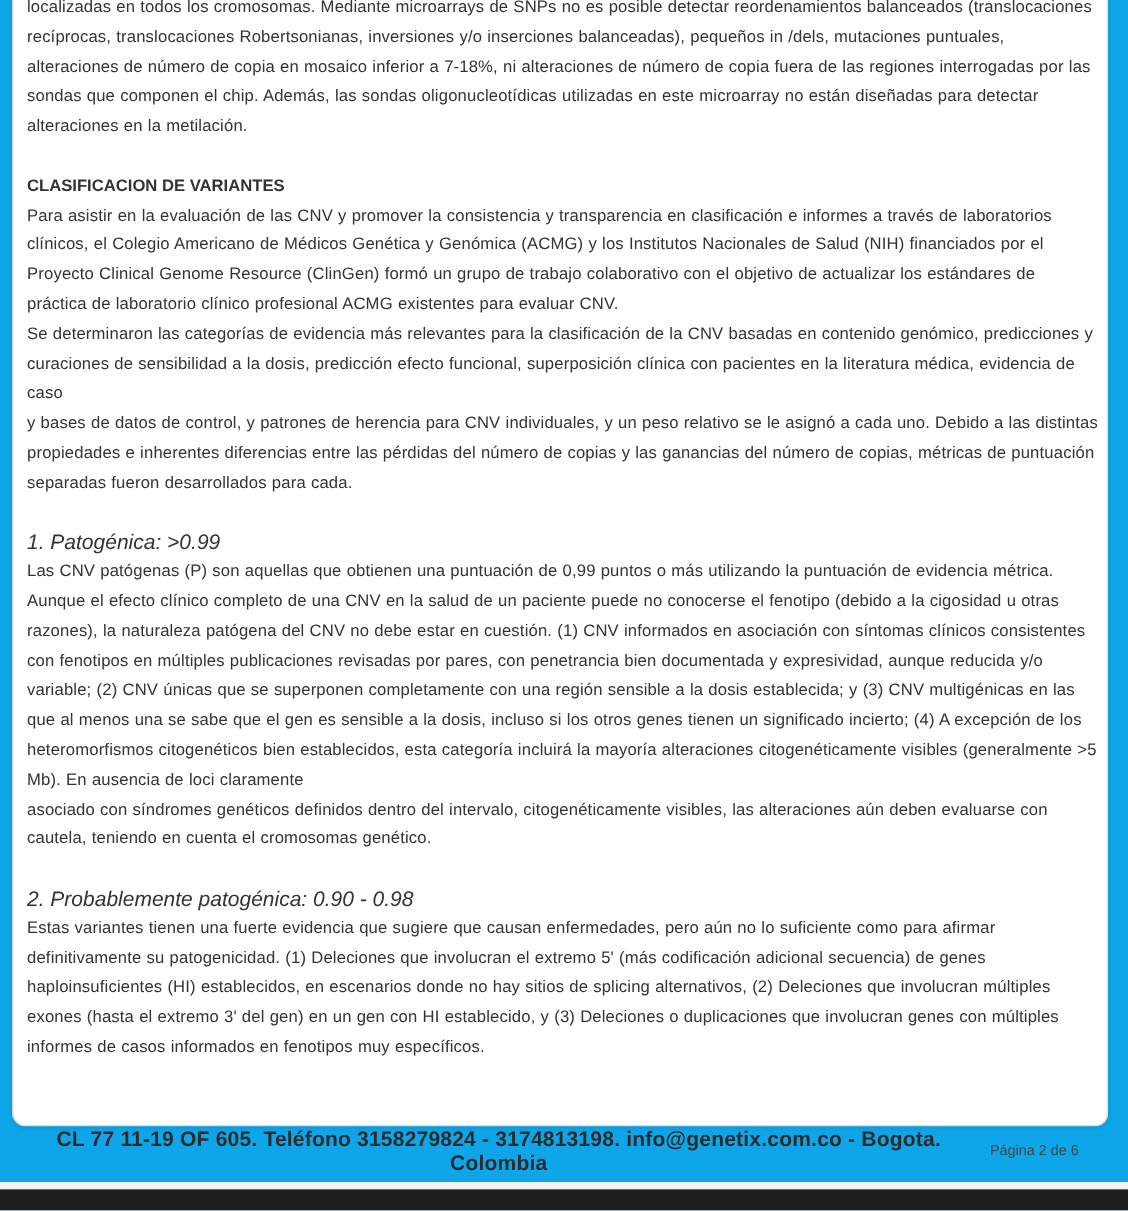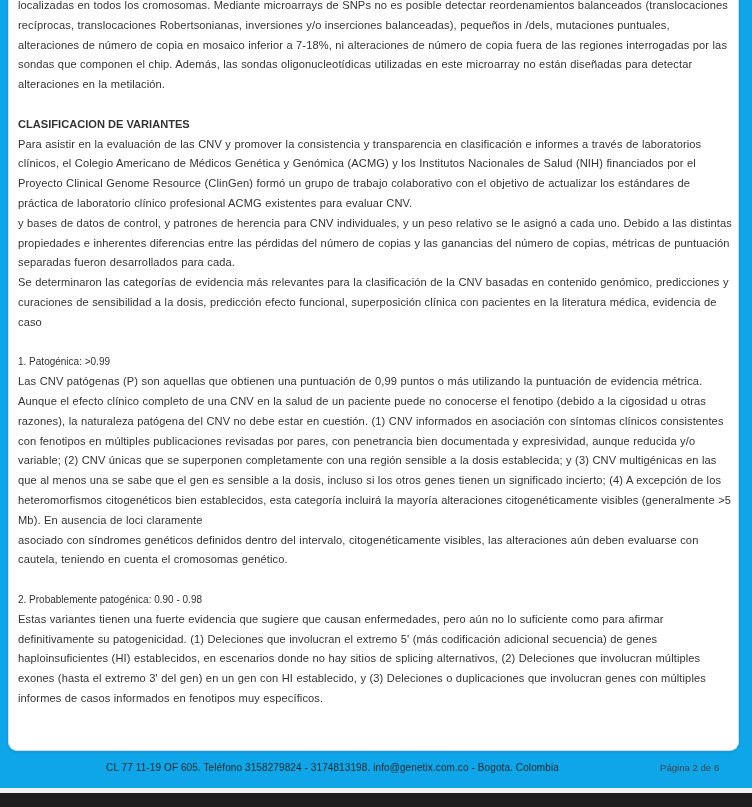--- a/index.html
+++ b/index.html
@@ -59,42 +59,43 @@
     font-size: 11.1px;
     line-height: 19.8px;
     font-weight: 700;
   }
 
   .gap-block { height: 19.8px; }
 
   .subhead {
     margin: 0;
     color: #333333;
-    font-size: 10px;
+    font-size: 14px;
     line-height: 19.8px;
+    font-style: italic;
   }
 
   
   #footer-row {
     position: absolute;
     left: 0;
     top: 752px;
     width: 752px;
     height: 30px;
     display: flex;
     align-items: center;
   }
 
   #footer-contact {
     position: absolute;
     left: 0;
     width: 642px;
     text-align: center;
-    font-size: 10px;
-    font-weight: normal;
+    font-size: 14px;
+    font-weight: bold;
     color: #2b2b2b;
     letter-spacing: 0.01em;
     padding-left: 23px;
   }
 
   #footer-page {
     position: absolute;
     left: 660px;
     width: 92px;
     text-align: left;
@@ -125,22 +126,22 @@
 <body>
 
 <div id="viewer">
 
   <div id="page-card">
     <div id="page-body">
         <p class="para">localizadas en todos los cromosomas. Mediante microarrays de SNPs no es posible detectar reordenamientos balanceados (translocaciones recíprocas, translocaciones Robertsonianas, inversiones y/o inserciones balanceadas), pequeños in /dels, mutaciones puntuales, alteraciones de número de copia en mosaico inferior a 7-18%, ni alteraciones de número de copia fuera de las regiones interrogadas por las sondas que componen el chip. Además, las sondas oligonucleotídicas utilizadas en este microarray no están diseñadas para detectar alteraciones en la metilación.</p>
         <div class="gap-block"></div>
         <p class="heading">CLASIFICACION DE VARIANTES</p>
         <p class="para">Para asistir en la evaluación de las CNV y promover la consistencia y transparencia en clasificación e informes a través de laboratorios clínicos, el Colegio Americano de Médicos Genética y Genómica (ACMG) y los Institutos Nacionales de Salud (NIH) financiados por el Proyecto Clinical Genome Resource (ClinGen)   formó un grupo de trabajo colaborativo con el objetivo de actualizar los estándares de práctica de laboratorio clínico profesional ACMG existentes para evaluar CNV.</p>
+        <p class="para">Se determinaron las categorías de evidencia más relevantes para la clasificación de la CNV basadas en contenido genómico, predicciones y curaciones de sensibilidad a la dosis, predicción efecto funcional, superposición clínica con pacientes en la literatura médica, evidencia de caso</p>
         <p class="para">y bases de datos de control, y patrones de herencia para CNV individuales, y un peso relativo se le asignó a cada uno. Debido a las distintas propiedades e inherentes diferencias entre las pérdidas del número de copias y las ganancias del número de copias, métricas de puntuación separadas fueron desarrollados para cada.</p>
-        <p class="para">Se determinaron las categorías de evidencia más relevantes para la clasificación de la CNV basadas en contenido genómico, predicciones y curaciones de sensibilidad a la dosis, predicción efecto funcional, superposición clínica con pacientes en la literatura médica, evidencia de caso</p>
         <div class="gap-block"></div>
         <p class="subhead">1. Patogénica: &gt;0.99</p>
         <p class="para">Las CNV patógenas (P) son aquellas que obtienen una puntuación de 0,99 puntos o más utilizando la puntuación de evidencia métrica. Aunque el efecto clínico completo de una CNV en la salud de un paciente puede no conocerse el fenotipo (debido a la cigosidad u otras razones), la naturaleza patógena del CNV no debe estar en cuestión. (1) CNV informados en asociación con síntomas clínicos consistentes con fenotipos en múltiples publicaciones revisadas por pares, con penetrancia bien documentada y expresividad, aunque reducida y/o variable; (2) CNV únicas que se superponen completamente con una región sensible a la dosis establecida; y (3) CNV multigénicas en las que al menos una se sabe que el gen es sensible a la dosis, incluso si los otros genes tienen un significado incierto; (4) A excepción de los heteromorfismos citogenéticos bien establecidos, esta categoría incluirá la mayoría alteraciones citogenéticamente visibles (generalmente &gt;5 Mb). En ausencia de loci claramente</p>
         <p class="para">asociado con síndromes genéticos definidos dentro del intervalo, citogenéticamente visibles, las alteraciones aún deben evaluarse con cautela, teniendo en cuenta el cromosomas genético.</p>
         <div class="gap-block"></div>
         <p class="subhead">2. Probablemente patogénica: 0.90 - 0.98</p>
         <p class="para">Estas variantes tienen una fuerte evidencia que sugiere que causan enfermedades, pero aún no lo suficiente como para afirmar definitivamente su patogenicidad. (1) Deleciones que involucran el extremo 5' (más codificación adicional secuencia) de genes haploinsuficientes (HI) establecidos, en escenarios donde no hay sitios de splicing alternativos, (2) Deleciones que involucran múltiples exones (hasta el extremo 3' del gen) en un gen con  HI establecido, y (3) Deleciones o duplicaciones que involucran genes con múltiples informes de casos informados en fenotipos muy específicos.</p>
       </div>
   </div>
 

